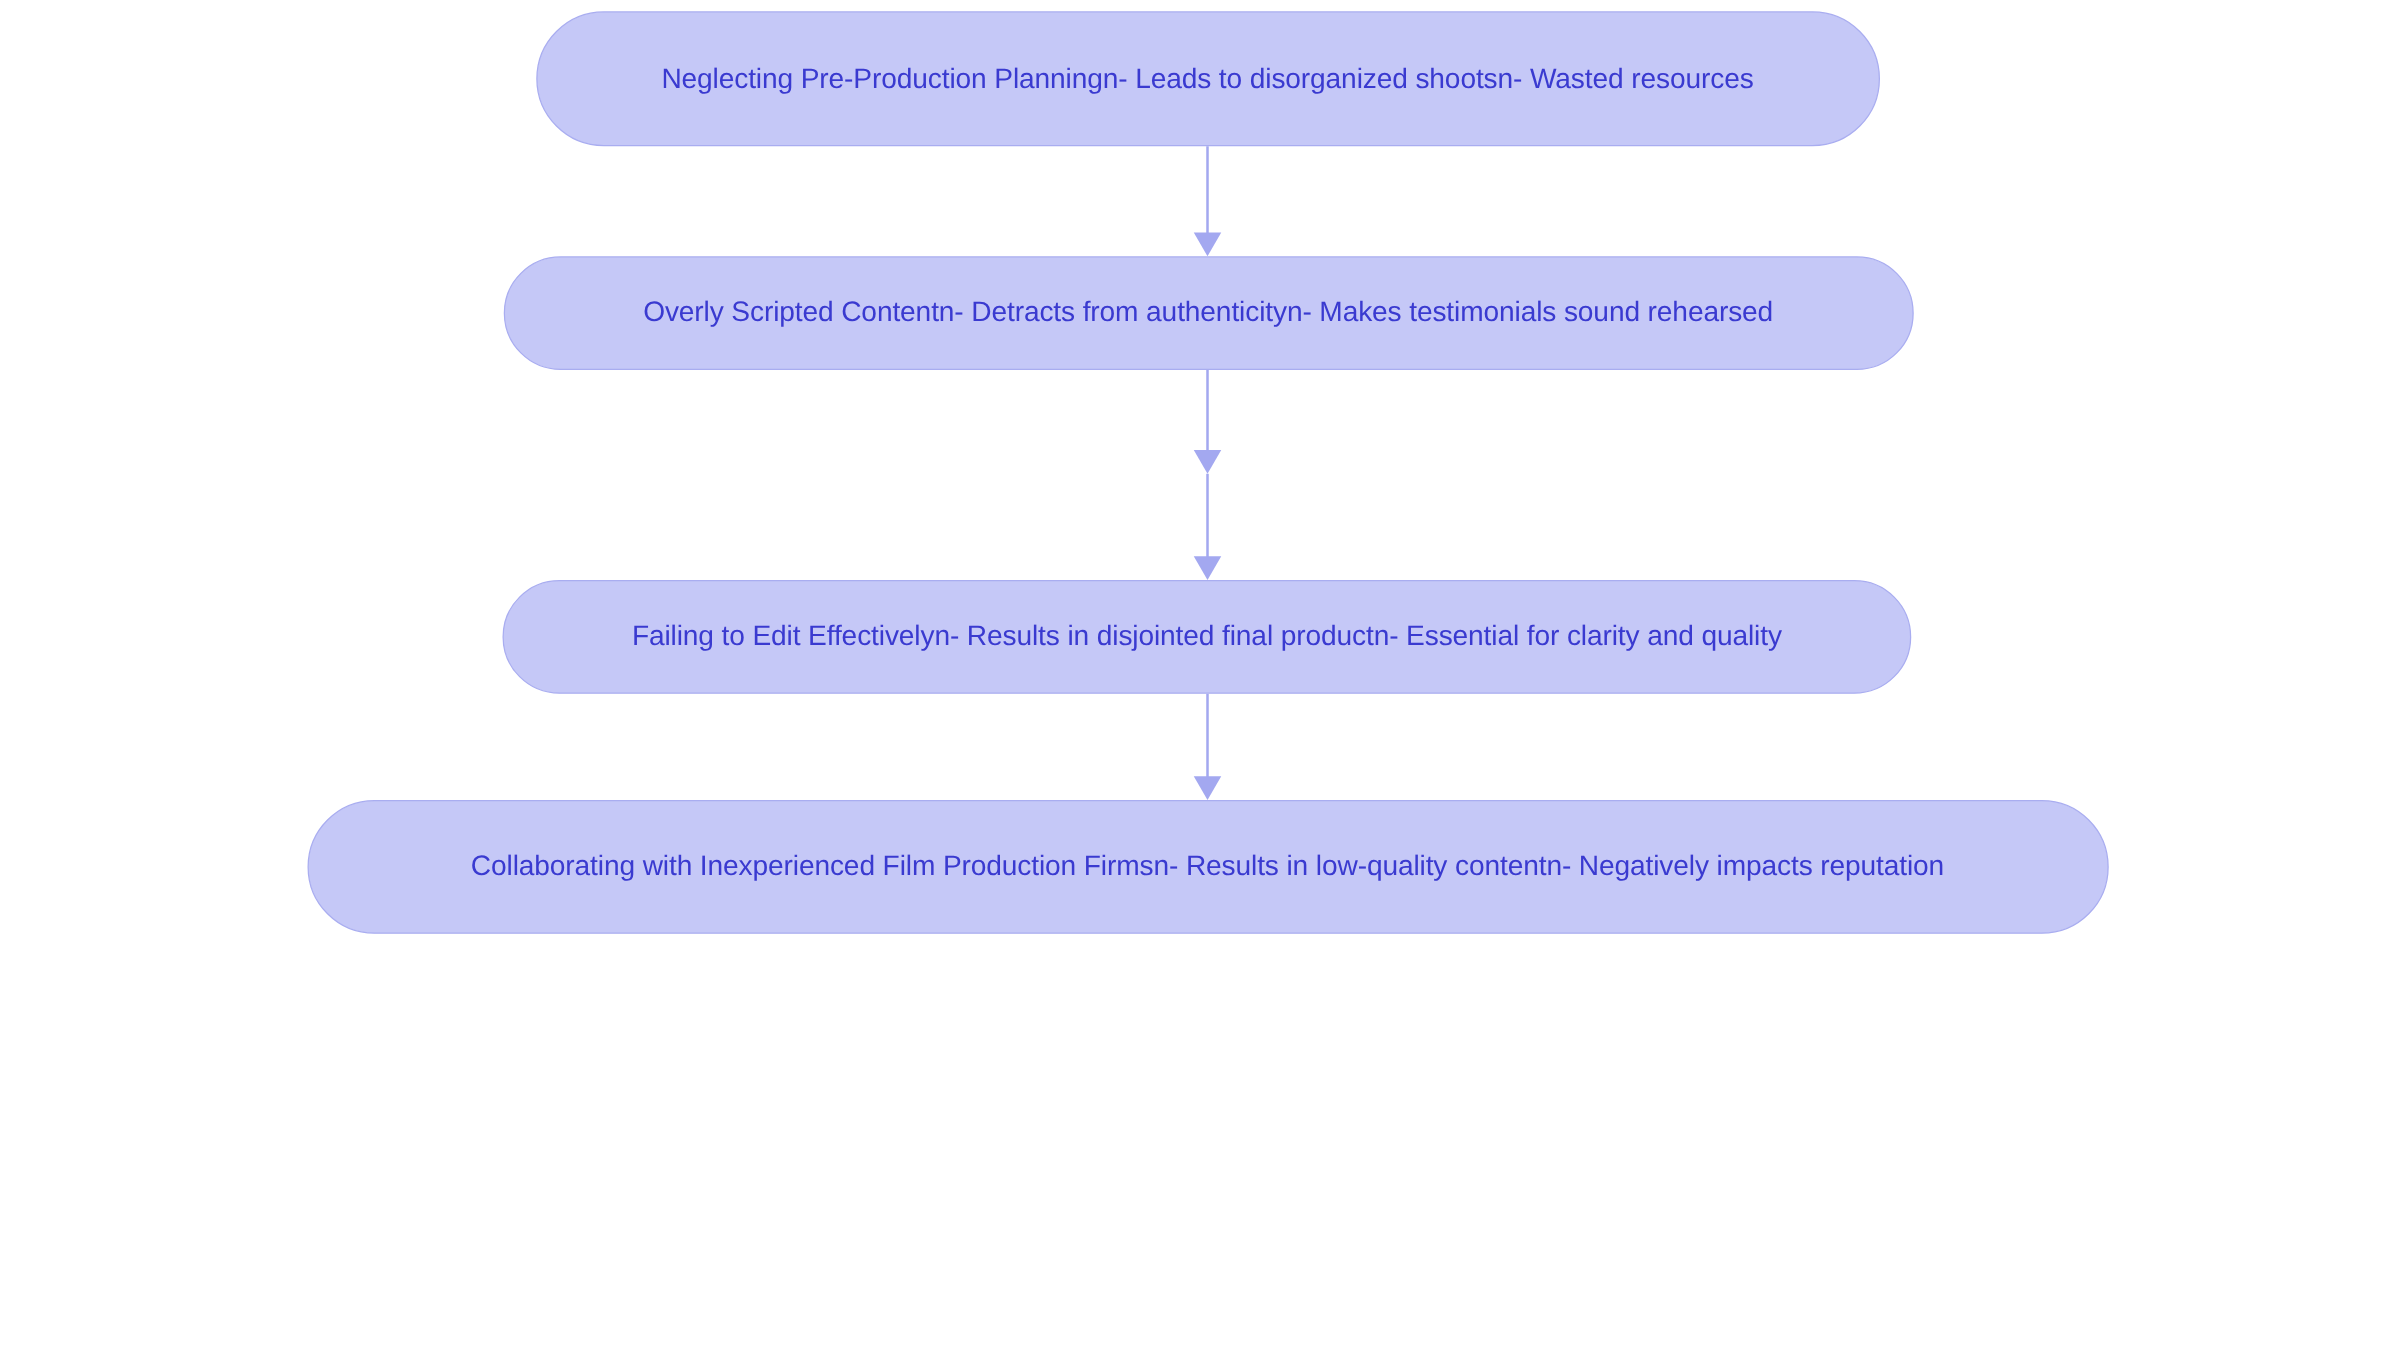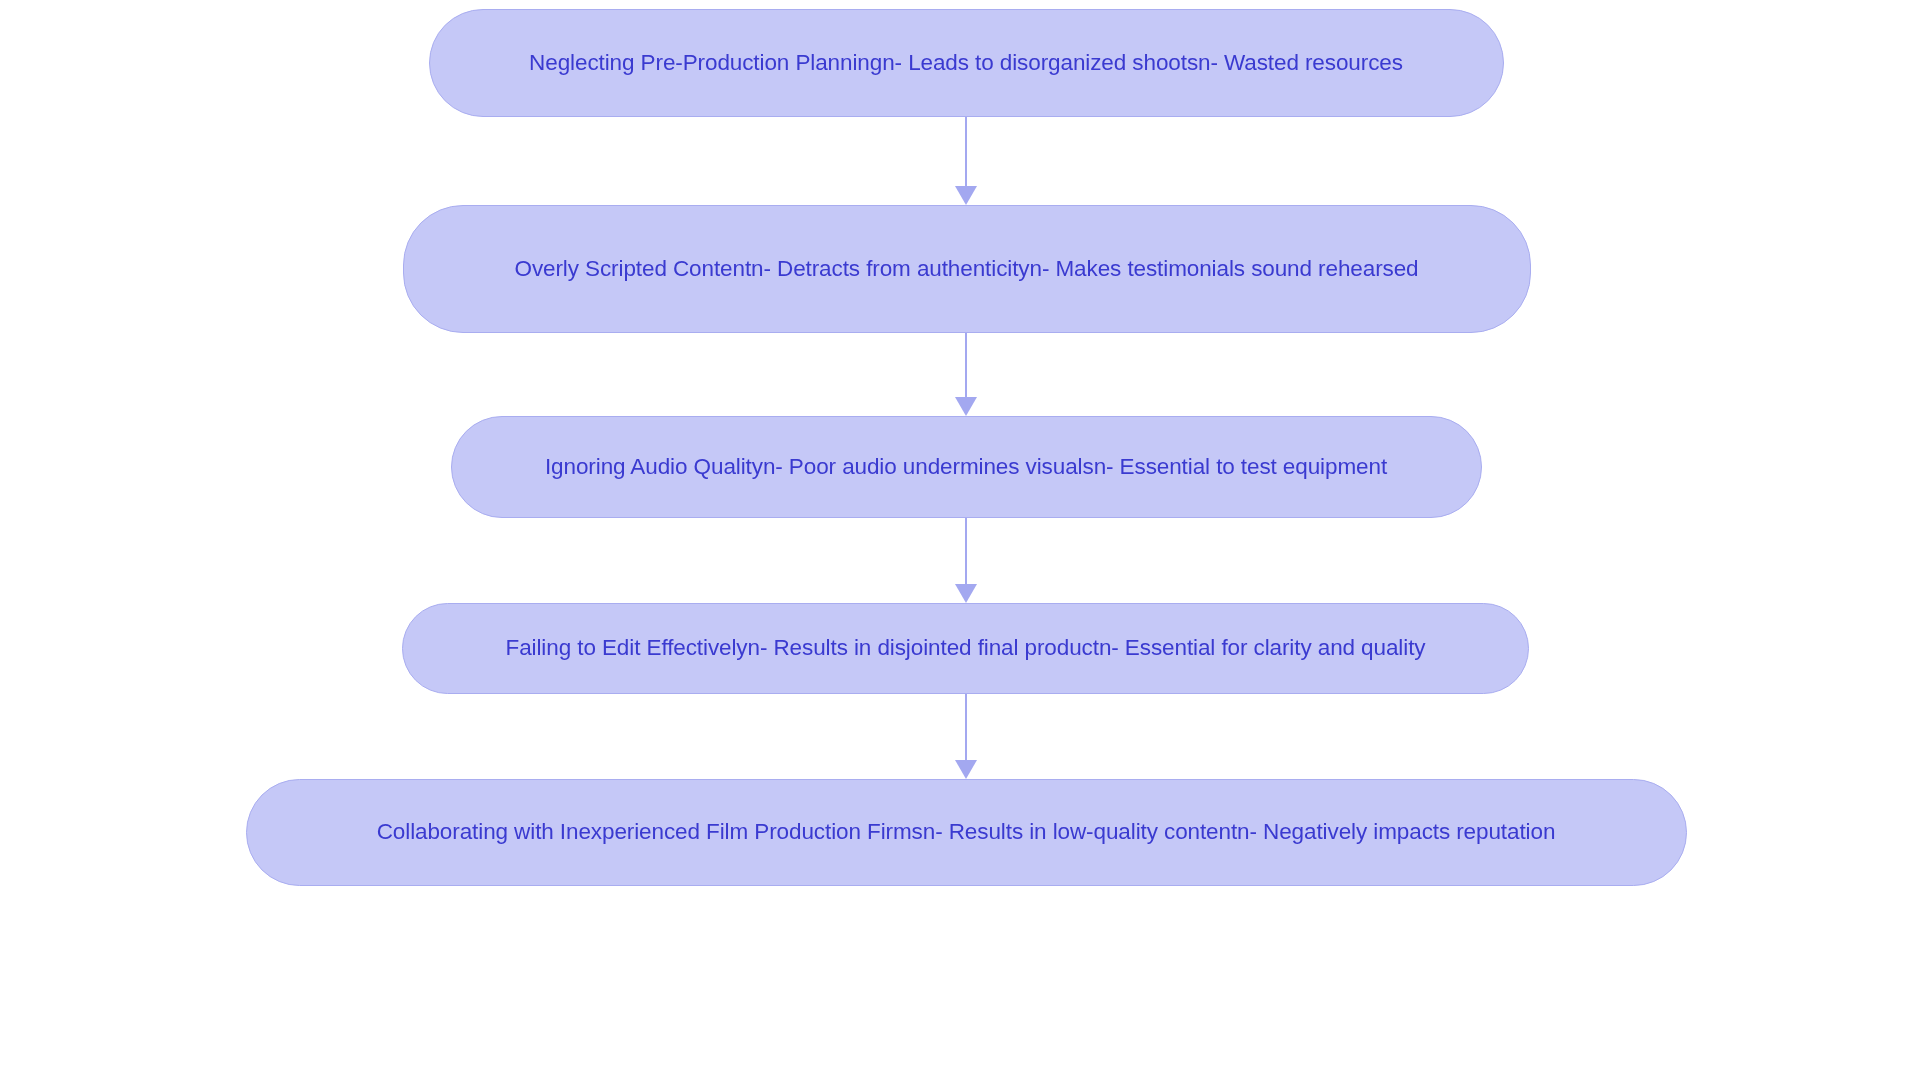--- a/index.html
+++ b/index.html
@@ -46,21 +46,21 @@
     text-align: center;
     display: flex;
     align-items: center;
     justify-content: center;
     white-space: nowrap;
     padding: 0 34px;
   }
 
   
   .node-1 { width: 1075px; height: 108px; }
-  .node-2 { width: 1128px; height: 128px; }
+  .node-2 { width: 1128px; height: 91px; }
   .node-3 { width: 1031px; height: 102px; }
   .node-4 { width: 1127px; height: 91px; }
   .node-5 { width: 1441px; height: 107px; }
 
   
   .node-1 { margin-left: 12px; }
   .node-2 { margin-left: 13px; }
   .node-3 { margin-left: 12px; }
   .node-4 { margin-left: 11px; }
   .node-5 { margin-left: 12px; }
@@ -116,25 +116,20 @@
     <div class="node node-2">
       <span>Overly Scripted Contentn- Detracts from authenticityn- Makes testimonials sound rehearsed</span>
     </div>
   </div>
 
   <div class="connector conn-2">
     <div class="stem"></div>
     <div class="head"></div>
   </div>
 
-  <div class="node-row">
-    <div class="node node-3">
-      <span>Ignoring Audio Qualityn- Poor audio undermines visualsn- Essential to test equipment</span>
-    </div>
-  </div>
 
   <div class="connector conn-3">
     <div class="stem"></div>
     <div class="head"></div>
   </div>
 
   <div class="node-row">
     <div class="node node-4">
       <span>Failing to Edit Effectivelyn- Results in disjointed final productn- Essential for clarity and quality</span>
     </div>

